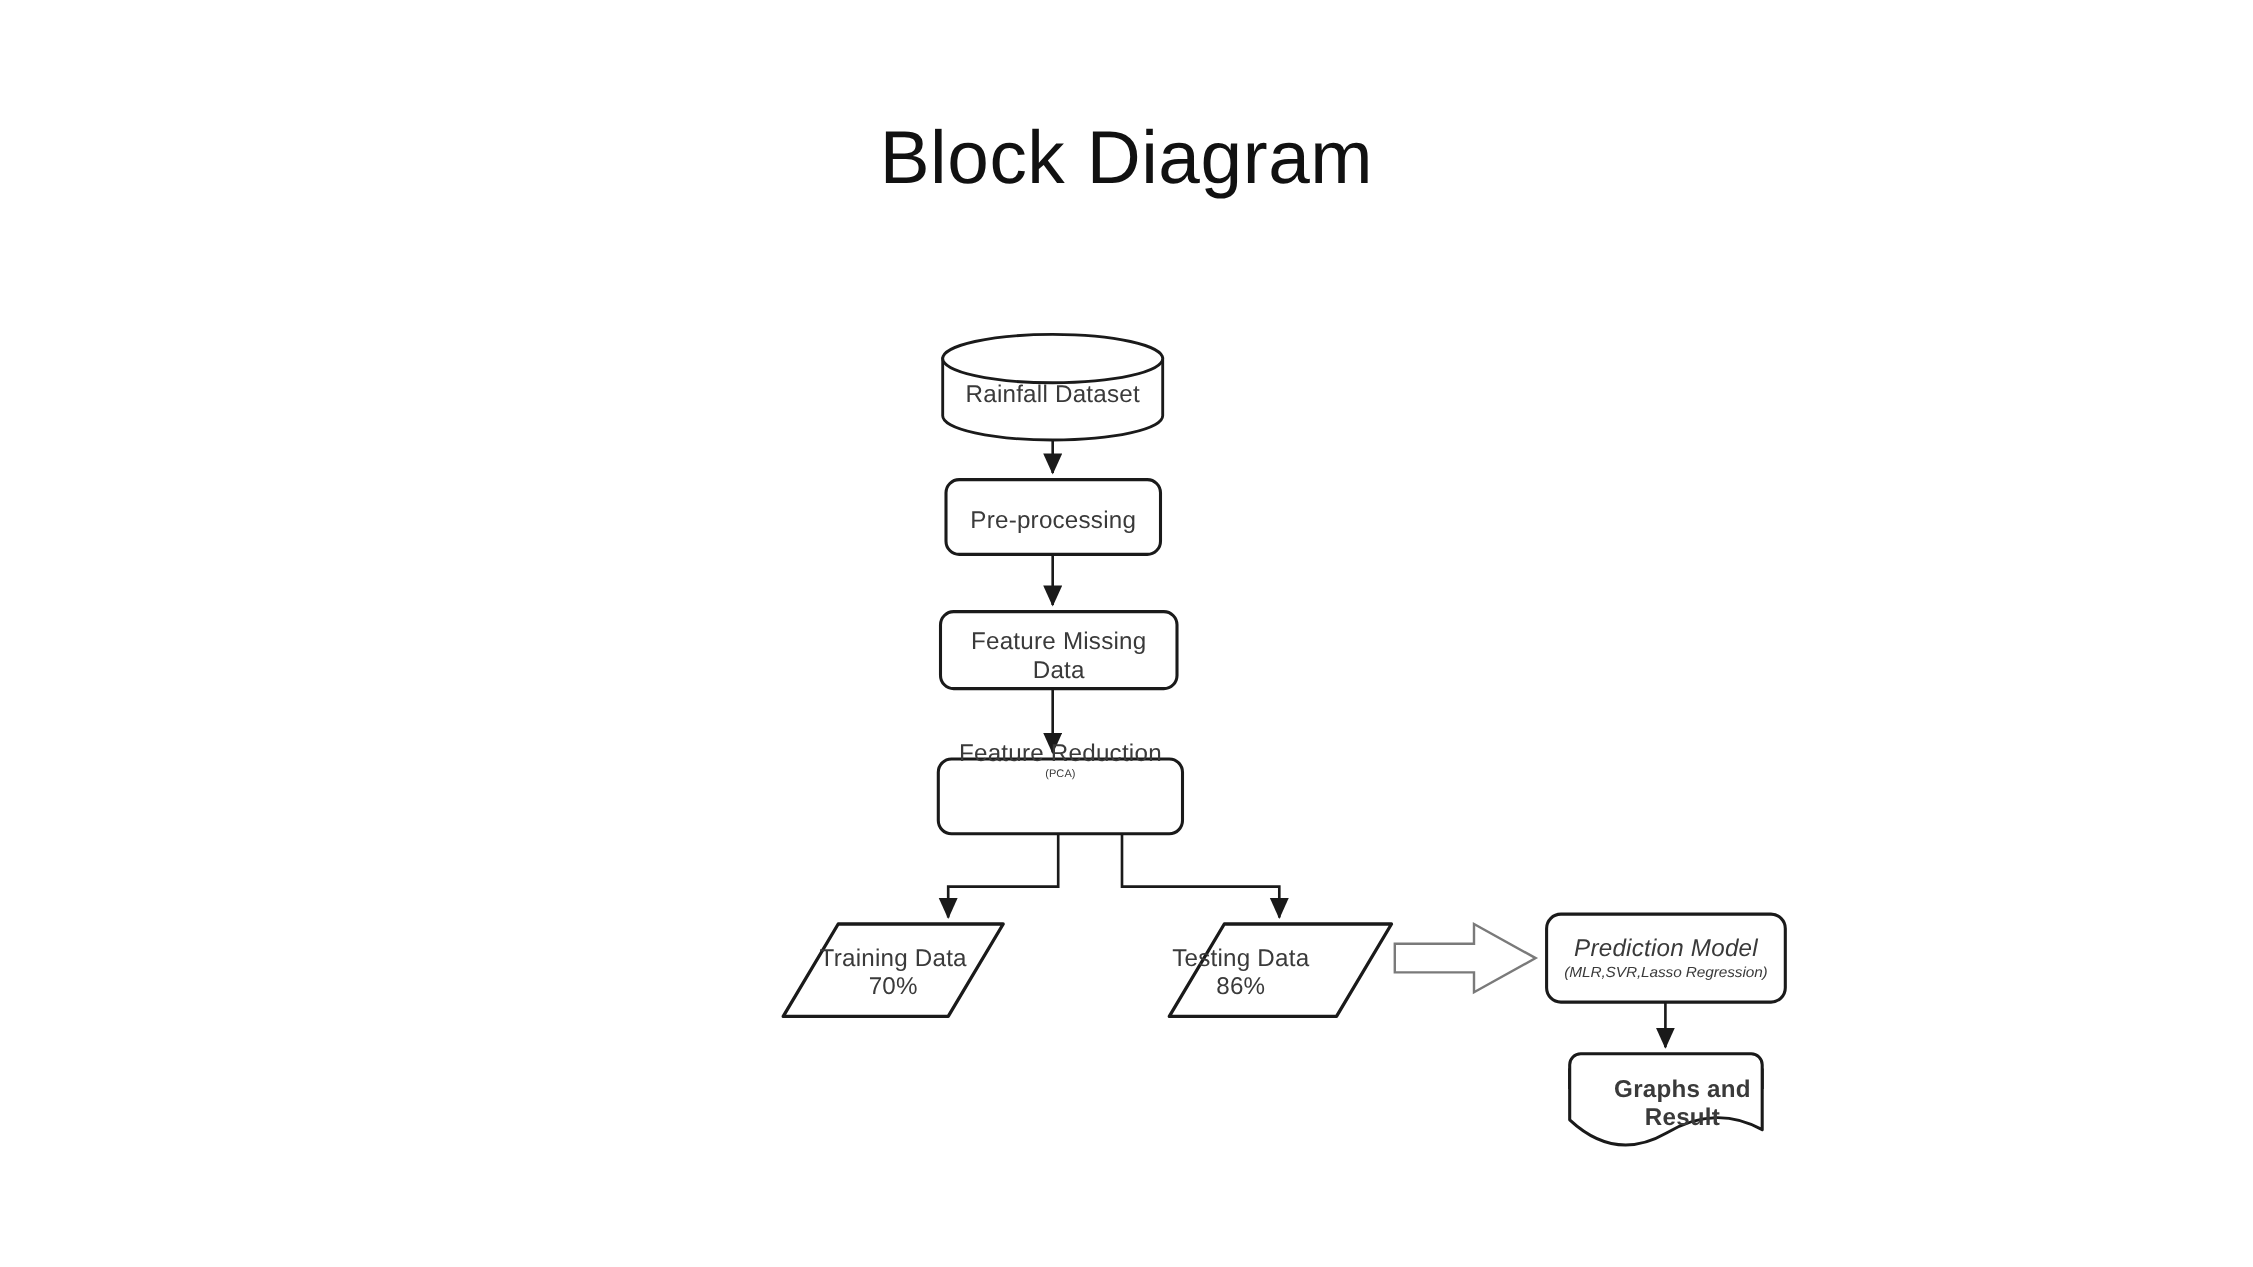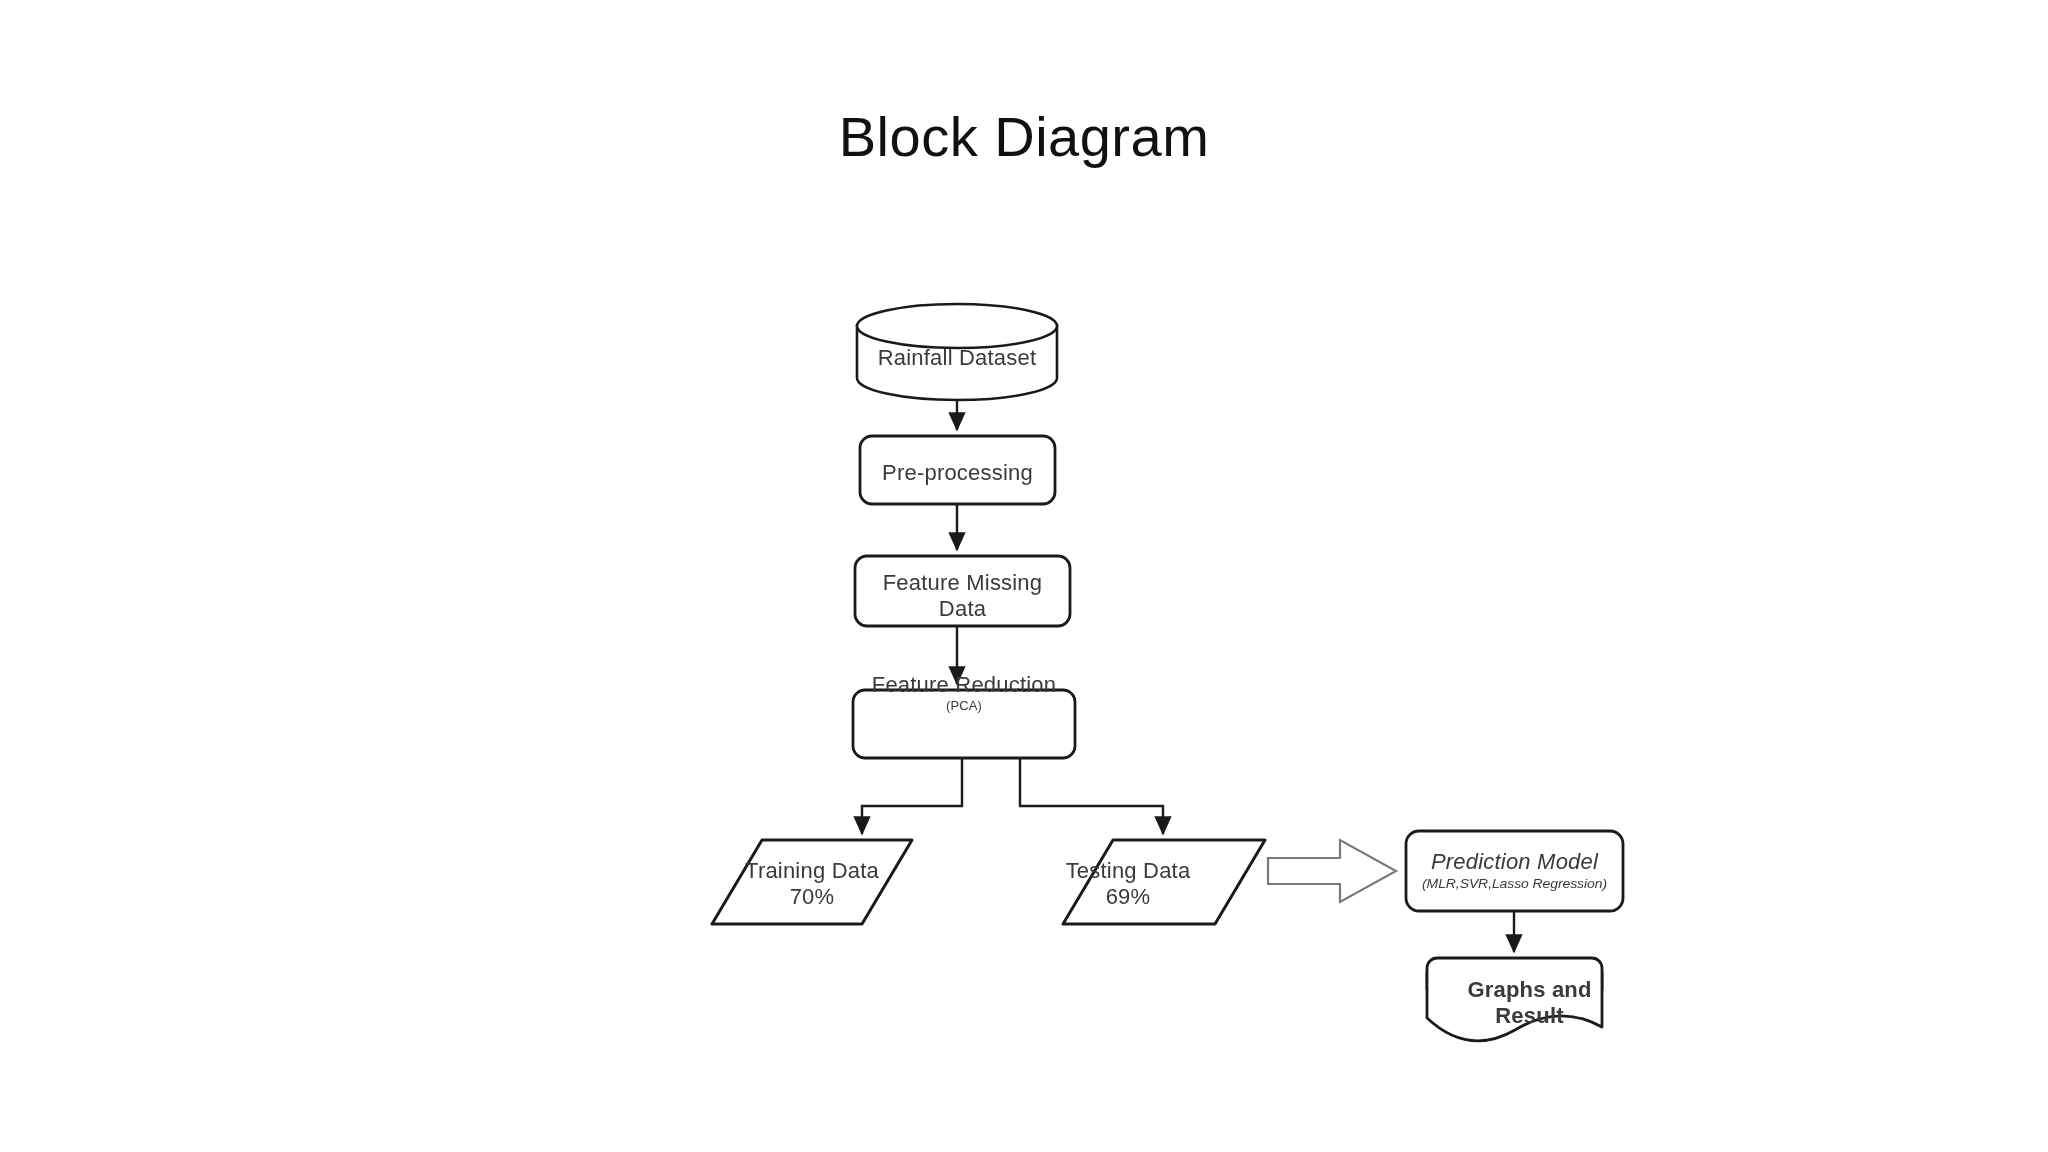--- a/index.html
+++ b/index.html
@@ -19,21 +19,21 @@
     inset: 0;
     background: #ffffff;
   }
   #slide-title {
     position: absolute;
     left: 0;
     top: 108px;
     width: 2048px;
     text-align: center;
     font-family: "Liberation Sans", sans-serif;
-    font-size: 56px;
+    font-size: 68px;
     font-weight: 400;
     line-height: 1.05;
     color: #111111;
     letter-spacing: 0.5px;
   }
   #diagram-canvas {
     position: absolute;
     left: 0;
     top: 0;
     width: 2048px;
@@ -47,21 +47,21 @@
     pointer-events: none;
     line-height: 1.18;
   }
   .node-label .primary {
     display: block;
     font-size: 22px;
     letter-spacing: 0.2px;
   }
   .node-label .secondary {
     display: block;
-    font-size: 13px;
+    font-size: 10px;
     letter-spacing: 0.1px;
   }
   .node-label .tiny {
     display: block;
     font-size: 14px;
     letter-spacing: -0.1px;
     transform: scaleY(0.95);
   }
 </style>
 </head>
@@ -174,21 +174,21 @@
     <span class="secondary">(PCA)</span>
   </div>
 
   <div class="node-label" style="left:712px; top:858px; width:200px;">
     <span class="primary">Training Data</span>
     <span class="primary">70%</span>
   </div>
 
   <div class="node-label" style="left:1027px; top:858px; width:202px;">
     <span class="primary">Testing Data</span>
-    <span class="primary">69%</span>
+    <span class="primary">86%</span>
   </div>
 
   <div class="node-label" style="left:1406px; top:849px; width:217px;font-style:italic;">
     <span class="primary">Prediction Model</span>
     <span class="tiny">(MLR,SVR,Lasso Regression)</span>
   </div>
 
   <div class="node-label" style="left:1427px; top:977px; width:205px;font-weight:bold;">
     <span class="primary">Graphs and</span>
     <span class="primary">Result</span>

